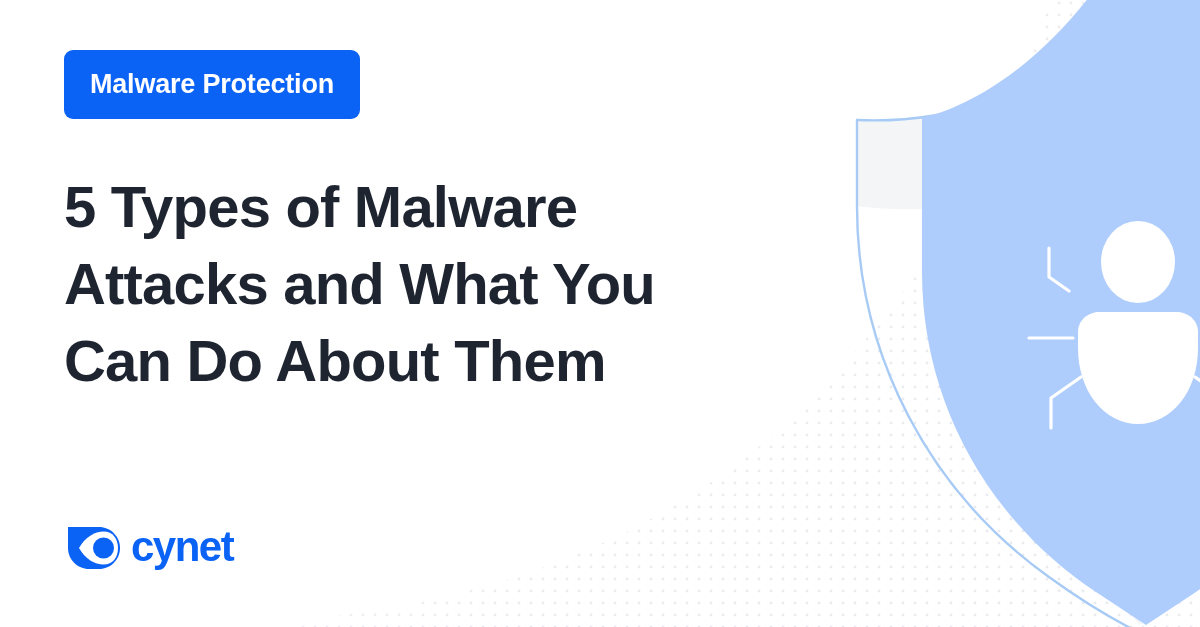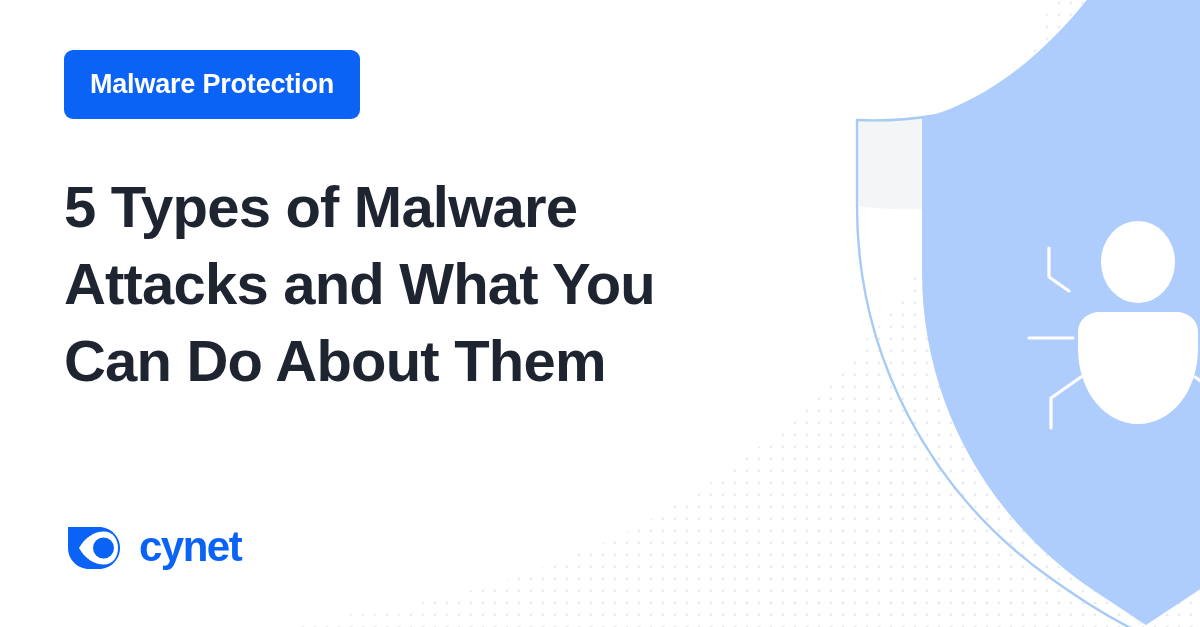--- a/index.html
+++ b/index.html
@@ -67,21 +67,21 @@
     font-weight: bold;
     letter-spacing: -0.8px;
   }
 
   .logo {
     position: absolute;
     left: 68px;
     top: 518px;
     display: flex;
     align-items: center;
-    gap: 17px;
+    gap: 9px;
     height: 60px;
   }
   .logo-mark {
     display: block;
     width: 54px;
     height: 42px;
   }
   .logo-word {
     display: block;
     height: 44px;

